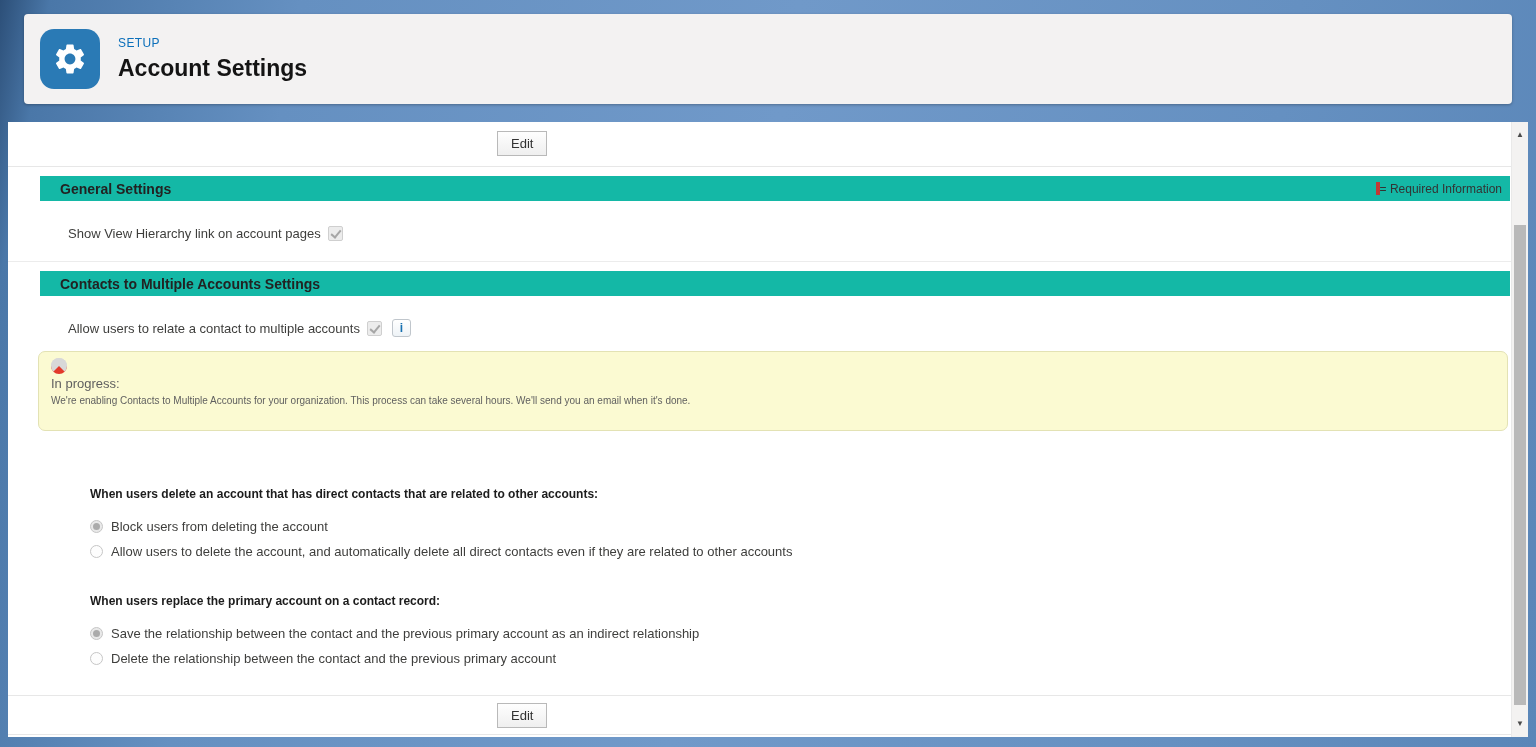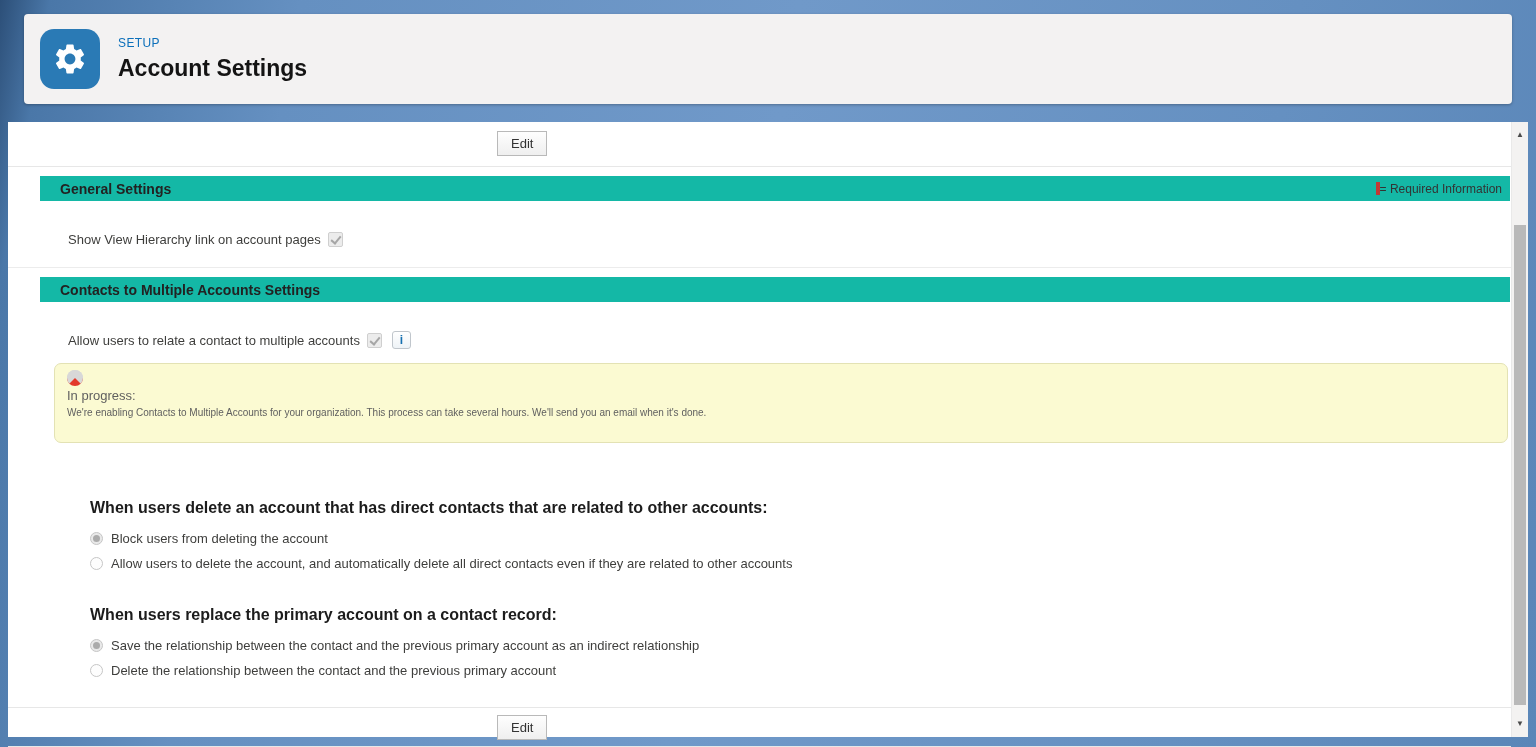--- a/index.html
+++ b/index.html
@@ -40,48 +40,48 @@
   .section-bar {
     display:flex; justify-content:space-between; align-items:center;
     background:#14b8a6; height:25px; margin:9px 1px 0 32px; padding:0 8px 0 20px;
   }
   .section-title { font-size:14px; font-weight:700; color:#222; }
   .legend { display:flex; align-items:center; }
   .req-marker { width:4px; height:13px; background:#c23934; display:inline-block; }
   .legend-text { font-size:12px; color:#333; }
   .section-sep { border-top:1px solid #ececec; margin-top:18px; }
 
-  .field-row { display:flex; align-items:center; gap:7px; margin:28px 0 0 60px; height:20px; font-size:13px; color:#3e3e3c; }
+  .field-row { display:flex; align-items:center; gap:7px; margin:22px 0 0 60px; height:20px; font-size:13px; color:#3e3e3c; }
 
   .checkbox {
     width:15px; height:15px; background:#ececec; border:1px solid #cfcfcf; border-radius:2px;
     position:relative; display:inline-block; cursor:default;
   }
   .checkbox.on::after {
     content:""; position:absolute; left:4px; top:1px; width:4px; height:8px;
     border:solid #a6a6a6; border-width:0 2px 2px 0; transform:rotate(40deg);
   }
   .info-btn {
     width:19px; height:18px; margin-left:3px; border:1px solid #c0c6cc; border-radius:3px;
     background:linear-gradient(#ffffff,#eef3f7); color:#1670b0; font-weight:700; font-size:12px;
     display:flex; align-items:center; justify-content:center; cursor:pointer;
   }
 
   .progress-box {
-    margin:13px 3px 0 46px; height:80px; background:#fbfad2; border:1px solid #e3e2b4;
+    margin:13px 3px 0 30px; height:80px; background:#fbfad2; border:1px solid #e3e2b4;
     border-radius:7px; padding:6px 12px;
   }
   .spinner {
     width:16px; height:16px; border:8px solid #d8d8d8; border-bottom-color:#e3392b;
     border-radius:50%; margin-bottom:2px;
   }
   .progress-status { font-size:13px; color:#5f5f5f; line-height:16px; }
   .progress-msg { font-size:10px; color:#5f5f5f; line-height:17px; }
 
-  .q-label { margin:56px 0 0 82px; font-size:16px; font-weight:700; color:#1c1c1c; height:16px; }
+  .q-label { margin:56px 0 0 82px; font-size:12px; font-weight:700; color:#1c1c1c; height:16px; }
   .q-label.second { margin-top:33px; }
   .radio-row { display:flex; align-items:center; gap:8px; margin:14px 0 0 82px; height:19px; font-size:13px; color:#3e3e3c; }
   .radio-row + .radio-row { margin-top:6px; }
   .radio {
     width:13px; height:13px; border:1px solid #c6c6c6; border-radius:50%; background:#fdfdfd;
     position:relative; flex:0 0 auto; cursor:default;
   }
   .radio.on { background:#e9e9e9; }
   .radio.on::after { content:""; position:absolute; left:2px; top:2px; right:2px; bottom:2px; border-radius:50%; background:#ababab; }
 

